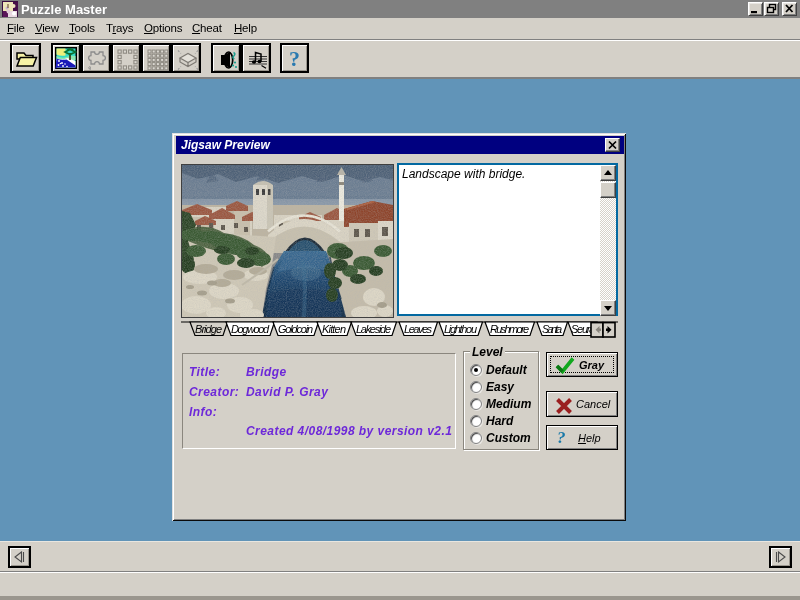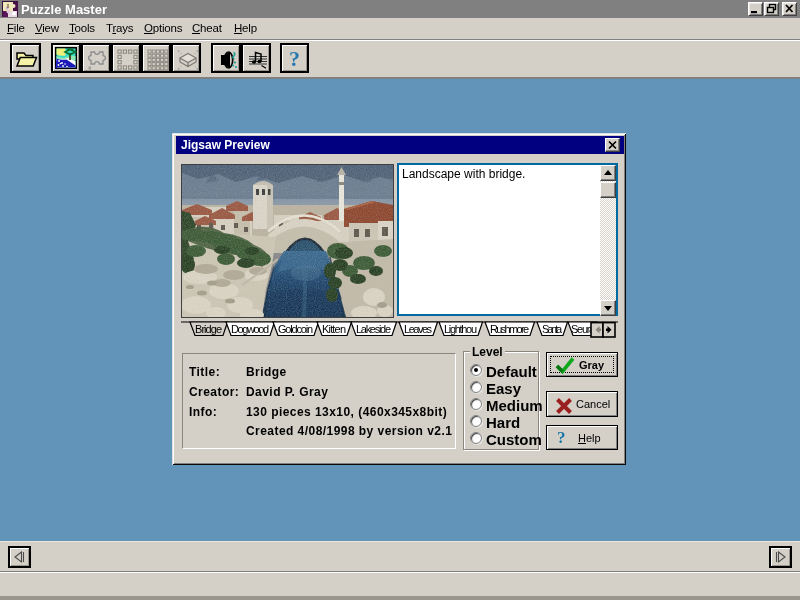--- a/index.html
+++ b/index.html
@@ -20,51 +20,51 @@
 .tbtn { position:absolute; top:2px; width:30px; height:30px; background:#d4d0c8; border:2px solid #000;
   box-shadow:inset 1px 1px 0 #fff, inset -1px -1px 0 #9a968e; }
 .tbtn svg { position:absolute; left:3px; top:3px; }
 
 #botbar { position:absolute; left:0; top:541px; width:800px; height:59px; background:#d4d0c8; border-top:1px solid #e8e6e0; }
 #botdiv { position:absolute; left:0; top:571px; width:800px; height:2px; border-top:1px solid #808080; border-bottom:1px solid #fff; }
 #botedge { position:absolute; left:0; top:596px; width:800px; height:4px; background:#9a968e; }
 .arrbtn { position:absolute; top:546px; width:23px; height:22px; background:#d4d0c8; border:2px solid #000;
   box-shadow:inset 1px 1px 0 #fff, inset -1px -1px 0 #9a968e; }
 
-#dlg { position:absolute; left:172px; top:133px; width:454px; height:332px; background:#d4d0c8;
-  box-shadow: inset 1px 1px 0 #dfdfdf, inset -1px -1px 0 #0a0a0a, inset 2px 2px 0 #fff, inset -2px -2px 0 #808080; }
+#dlg { position:absolute; left:172px; top:133px; width:454px; height:388px; background:#d4d0c8;
+  box-shadow: inset 1px 1px 0 #dfdfdf, inset -1px -1px 0 #0a0a0a, inset 2px 2px 0 #fff, inset -2px -2px 0 #808080; font-style: italic; }
 #dlgin { position:absolute; left:0; top:0; right:0; bottom:0; }
 #dtitle { position:absolute; left:4px; top:3px; width:448px; height:18px; background:#000080; }
 #dtitle .t { position:absolute; left:5px; top:2px; color:#fff; font-weight:bold; font-size:12px; }
 #dclose { position:absolute; right:4px; top:2px; width:15px; height:14px; background:#d4d0c8;
   border-top:1px solid #fff; border-left:1px solid #fff; border-right:1px solid #404040; border-bottom:1px solid #404040;
   box-shadow:inset -1px -1px 0 #808080; }
 #imgframe { position:absolute; left:9px; top:31px; width:213px; height:154px; border:1px solid #404040; background:#888; }
 #descbox { position:absolute; left:225px; top:30px; width:221px; height:153px; border:2px solid #0369a1; background:#fff; }
 #descbox .txt { position:absolute; left:3px; top:2px; font-size:12px; color:#000; }
 #sbar { position:absolute; right:0; top:0; width:16px; height:151px;
   background-image:repeating-conic-gradient(#ffffff 0% 25%, #d6d2ca 0% 50%); background-size:2px 2px; }
 .sbtn { position:absolute; left:0; width:16px; height:16px; background:#d4d0c8;
   border-top:1px solid #fff; border-left:1px solid #fff; border-right:1px solid #404040; border-bottom:1px solid #404040;
   box-shadow:inset -1px -1px 0 #808080; }
 #sthumb { position:absolute; left:0; top:17px; width:16px; height:16px; background:#d4d0c8;
   border-top:1px solid #fff; border-left:1px solid #fff; border-right:1px solid #404040; border-bottom:1px solid #404040;
   box-shadow:inset -1px -1px 0 #808080; }
 
 #infopanel { position:absolute; left:10px; top:220px; width:274px; height:96px;
   border-top:1px solid #8a867e; border-left:1px solid #8a867e; border-right:1px solid #fff; border-bottom:1px solid #fff; }
-#infopanel div { position:absolute; font-weight:bold; font-size:12px; color:#000000; letter-spacing:0.45px;text-align:center; }
+#infopanel div { position:absolute; font-weight:bold; font-size:12px; color:#6d28d9; letter-spacing:0.45px;text-align:center; }
 
 #grp { position:absolute; left:291px; top:218px; width:76px; height:99px;
   border:1px solid #8a867e; box-shadow:1px 1px 0 #fff, inset 1px 1px 0 #fff; }
 #grp .lbl { position:absolute; left:6px; top:-7px; background:#d4d0c8; padding:0 2px; font-weight:bold; font-size:12px; }
 .radio { position:absolute; left:6px; width:12px; height:12px; background:#fff; border-radius:50%;
   border:1px solid #808080; box-shadow:inset 1px 1px 1px #404040, 1px 1px 0 #e8e6e2; }
 .radio.sel::after { content:""; position:absolute; left:3px; top:3px; width:4px; height:4px; background:#000; border-radius:50%; }
-#grp .rl { position:absolute; left:22px; font-weight:bold; font-size:15px; }
+#grp .rl { position:absolute; left:22px; font-weight:bold; font-size:12px; }
 
 .dbtn { position:absolute; left:374px; width:72px; background:#d4d0c8; border:1px solid #000;
   box-shadow:inset 1px 1px 0 #fff, inset -1px -1px 0 #808080; }
 .dbtn .cap { position:absolute; top:50%; transform:translateY(-50%); font-size:12px; color:#000; }
 </style>
 </head>
 <body>
 <div id="app">
 
   <div id="titlebar">
@@ -440,21 +440,20 @@
           <path d="M426.5 8 L430.5 11.7 L426.5 15.4 V13 H425 V10.4 H426.5 Z" fill="#000"></path>
         </g>
       </svg>
 
       <div id="infopanel">
         <div style="left:6px;top:11px">Title:</div>
           <div style="left:63px;top:11px">Bridge</div>
         <div style="left:6px;top:31px">Creator:</div>
           <div style="left:63px;top:31px">David P. Gray</div>
         <div style="left:6px;top:51px">Info:</div>
-          <div style="left:63px;top:51px">130 pieces 13x10, (460x345x8bit)</div>
         <div style="left:63px;top:70px">Created 4/08/1998 by version v2.1</div>
       </div>
 
       <div id="grp">
         <div class="lbl">Level</div>
         <div class="radio sel" style="top:12px"></div>
           <div class="rl" style="top:11px">Default</div>
         <div class="radio" style="top:29px"></div>
           <div class="rl" style="top:28px">Easy</div>
         <div class="radio" style="top:46px"></div>

